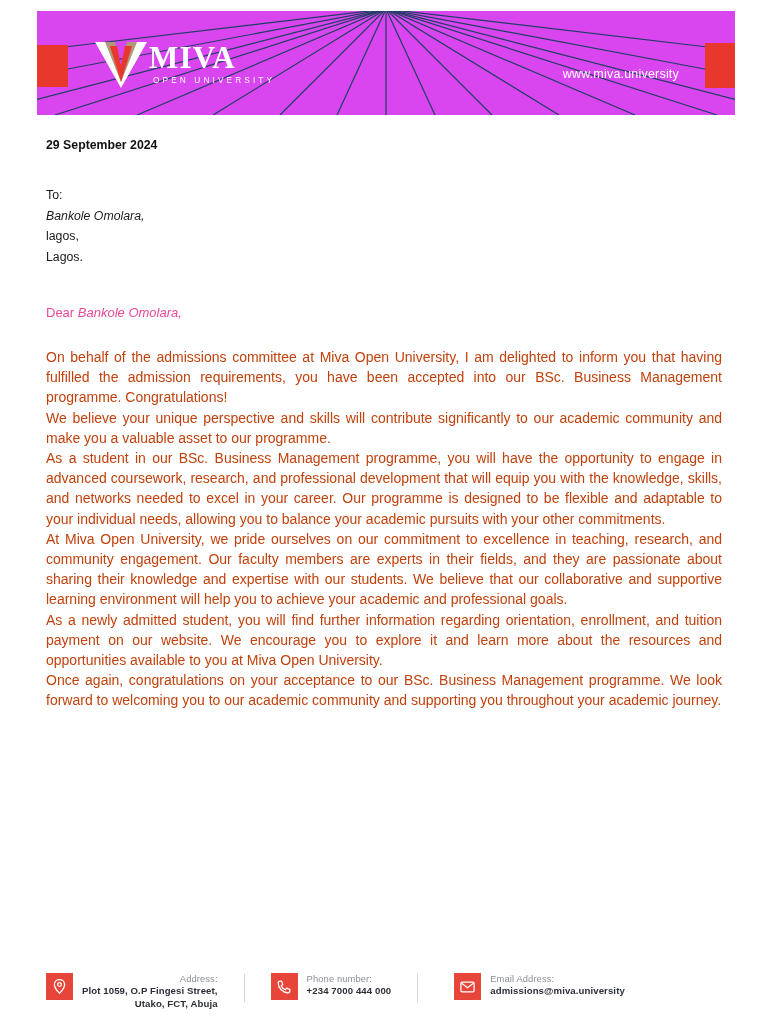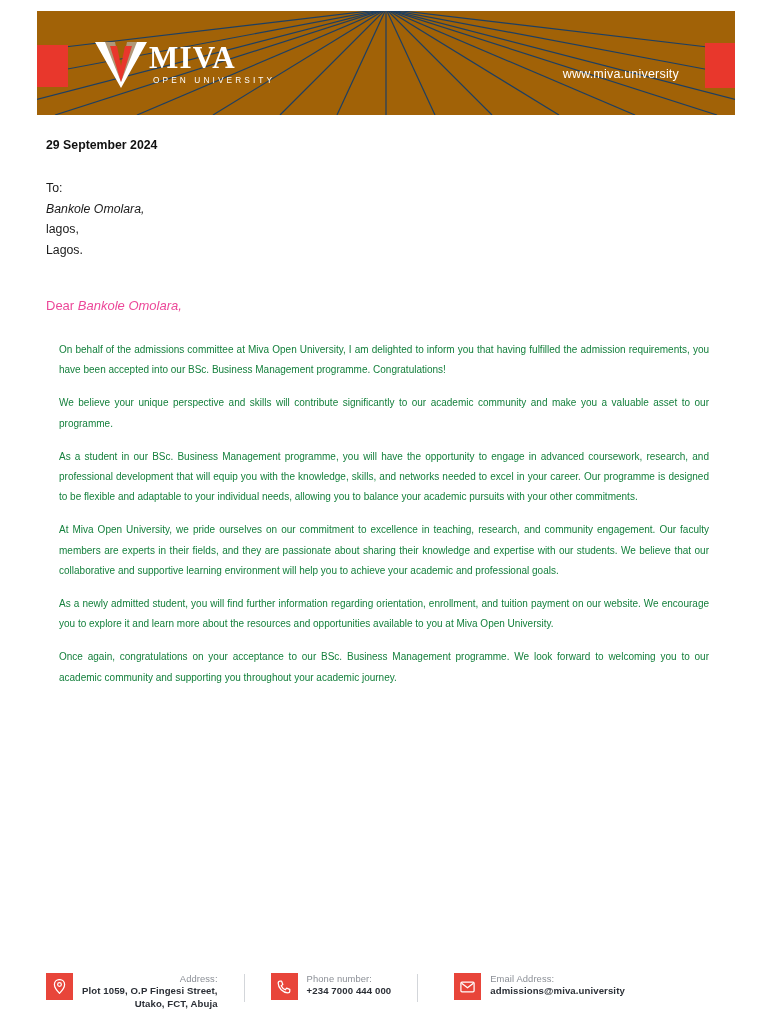--- a/index.html
+++ b/index.html
@@ -16,21 +16,21 @@
     overflow: hidden;
   }
 
   
   .letter-header {
     position: absolute;
     left: 37px;
     top: 11px;
     width: 698px;
     height: 104px;
-    background: #a16207;
+    background: #d946ef;
     overflow: hidden;
   }
   .header-rays {
     position: absolute;
     left: 0; top: 0;
     width: 100%; height: 100%;
   }
   .red-tab-left {
     position: absolute;
     left: 0px;
@@ -101,21 +101,21 @@
   .letter-body {
     position: absolute;
     left: 46px;
     top: 138px;
     width: 676px;
   }
   .letter-date {
     font-size: 12.3px;
     font-weight: 700;
     color: #111111;
-    margin-bottom: 26px;
+    margin-bottom: 33px;
   }
   .recipient-block {
     font-size: 12.3px;
     line-height: 20.5px;
     color: #1a1a1a;
   }
   .recipient-name {
     font-style: italic;
   }
   .salutation {
@@ -123,26 +123,26 @@
     font-size: 13px;
     color: #ec4899;
   }
   .salutation em {
     font-style: italic;
   }
   .letter-paragraphs {
     margin-top: 27px;
   }
   .letter-paragraphs p {
-    margin: 13px;
-    font-size: 10px;
+    margin: 0;
+    font-size: 14px;
     line-height: 20.2px;
     text-align: justify;
     text-justify: inter-word;
-    color: #15803d;
+    color: #c2410c;
   }
 
   
   .letter-footer {
     position: absolute;
     left: 46px;
     bottom: 14px;
     width: 676px;
     display: flex;
     align-items: flex-start;

